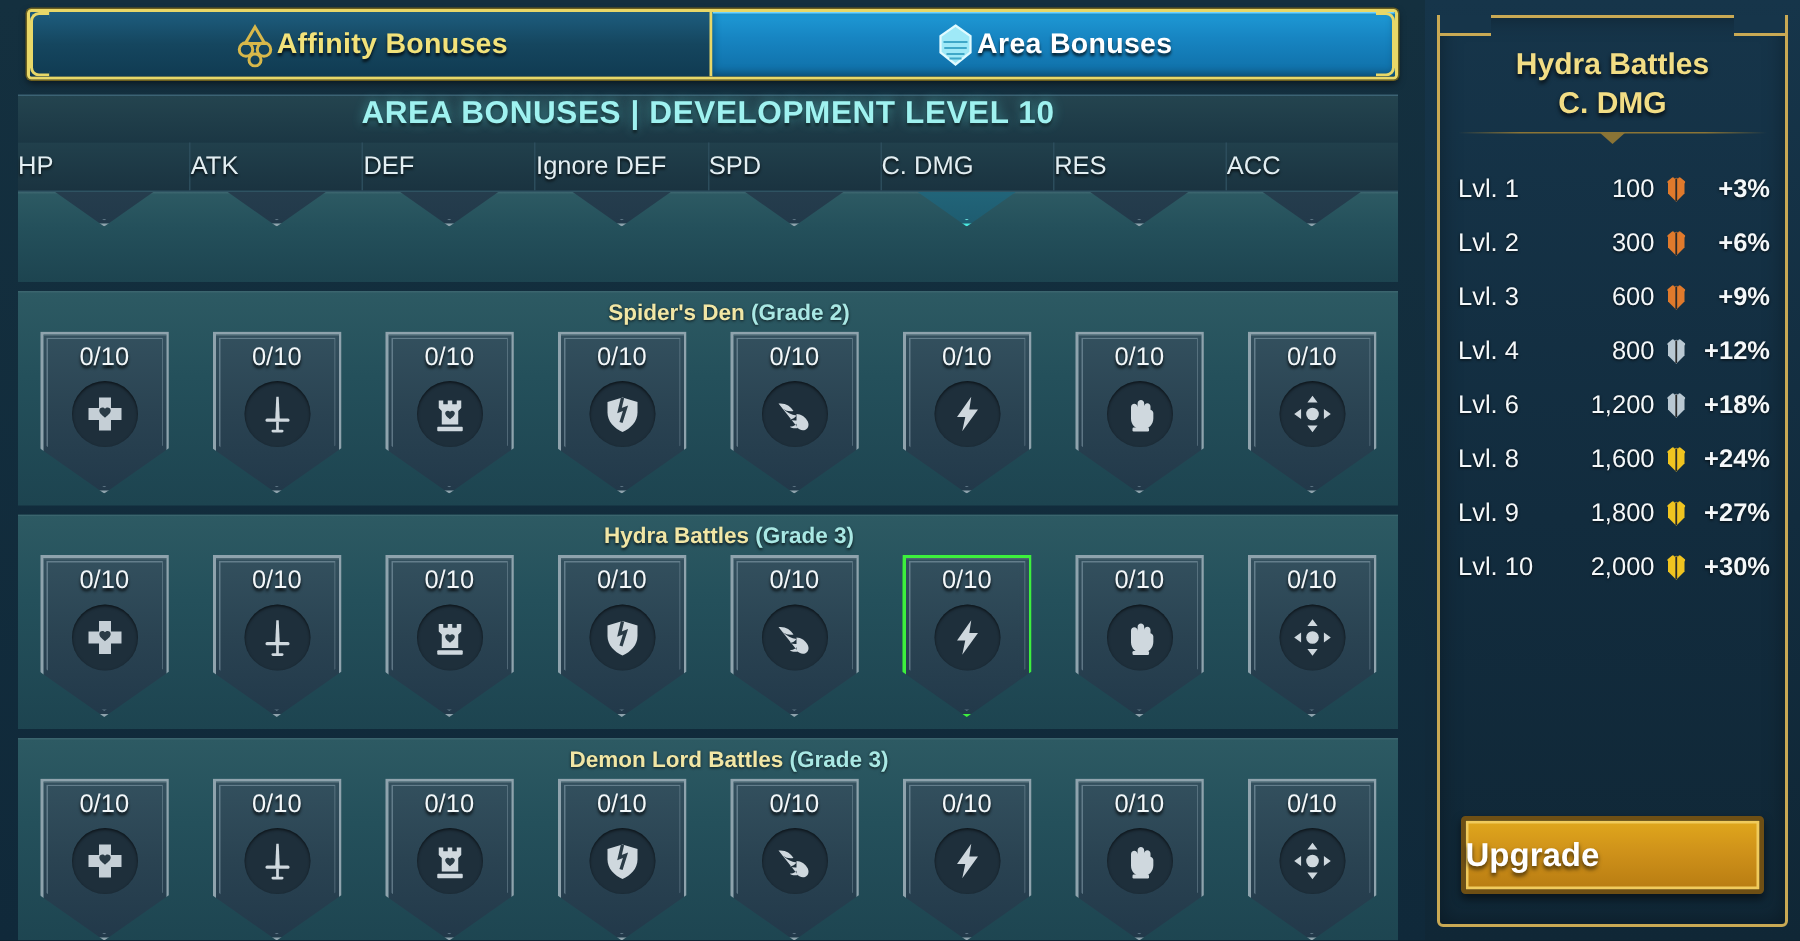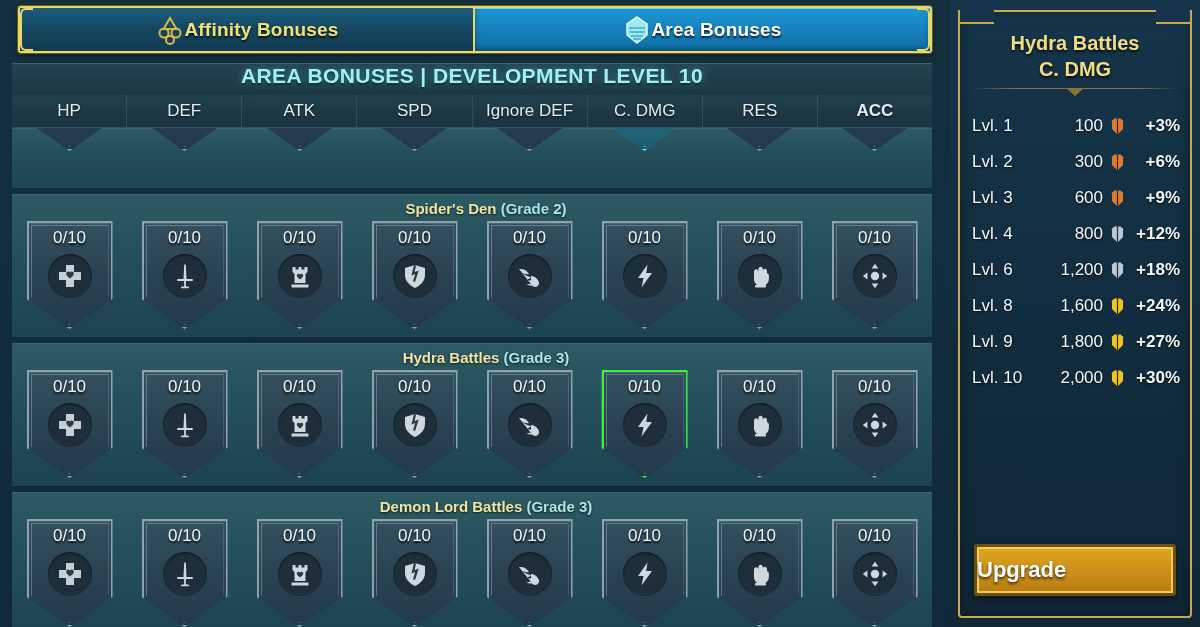--- a/index.html
+++ b/index.html
@@ -106,28 +106,28 @@
     left: 12px; top: 95px;
     width: 920px; height: 33px;
     display: flex;
     background: linear-gradient(180deg, #21404c 0%, #1a3340 100%);
     border-bottom: 1px solid #2f5362;
   }
   .col-head {
     flex: 1 1 0;
     display: flex;
     align-items: center;
-    justify-content: center;
+    justify-content: flex-start;
     font-size: 17px;
     color: #e2eef2;
     text-shadow: 0 1px 2px rgba(0,0,0,.8);
     border-right: 1px solid #2c4d5c;
     cursor: pointer;
   }
-  .col-head:last-child { border-right: none; font-weight: bold; }
+  .col-head:last-child { border-right: none; }
 
   
   #scroll-body {
     position: absolute;
     left: 12px; top: 128px;
     width: 920px; height: 499px;
     overflow: hidden;
   }
 
   .band {
@@ -365,30 +365,30 @@
 
     <div id="header-strip">
       <div id="header-title">AREA BONUSES | DEVELOPMENT LEVEL 10</div>
     </div>
 
     <div id="col-headers">
         <div class="col-head">
           <span>HP</span>
         </div>
         <div class="col-head">
+          <span>ATK</span>
+        </div>
+        <div class="col-head">
           <span>DEF</span>
         </div>
         <div class="col-head">
-          <span>ATK</span>
+          <span>Ignore DEF</span>
         </div>
         <div class="col-head">
           <span>SPD</span>
-        </div>
-        <div class="col-head">
-          <span>Ignore DEF</span>
         </div>
         <div class="col-head">
           <span>C. DMG</span>
         </div>
         <div class="col-head">
           <span>RES</span>
         </div>
         <div class="col-head">
           <span>ACC</span>
         </div>

